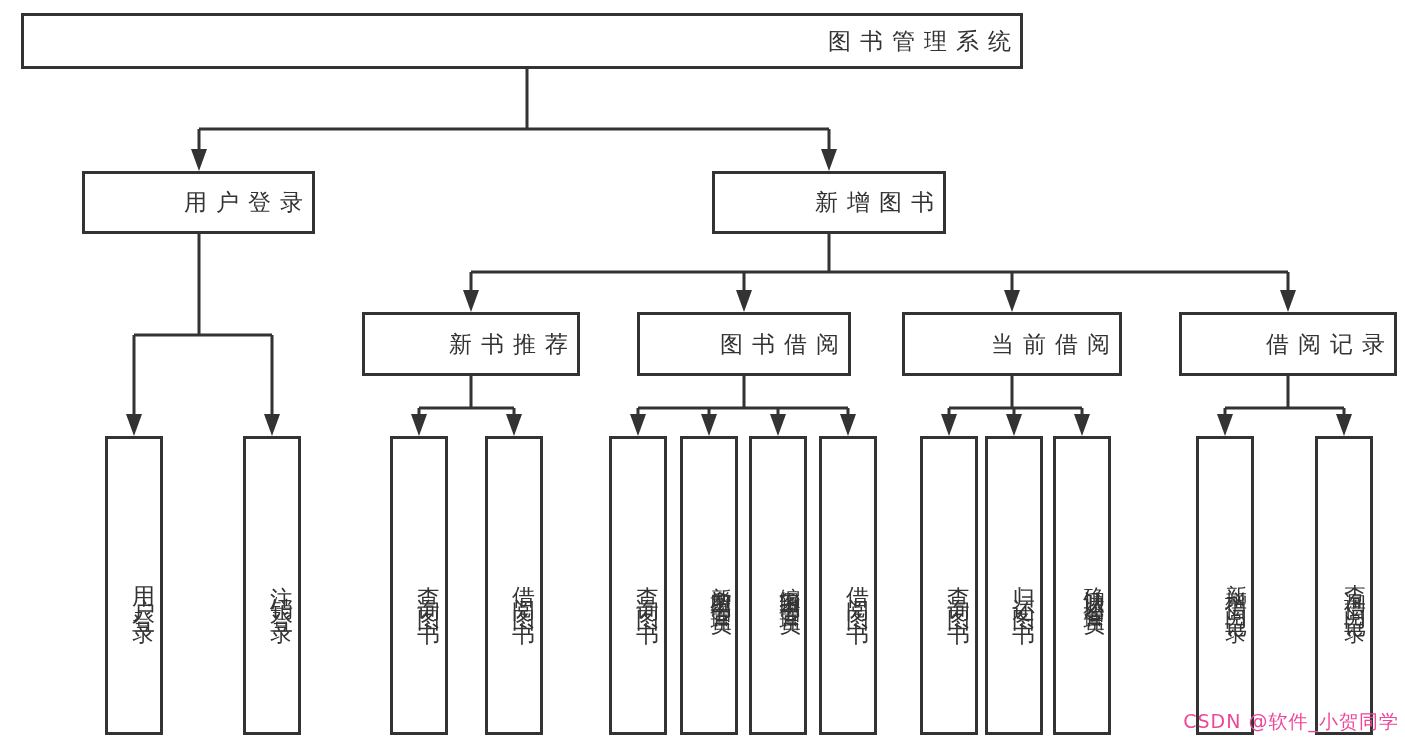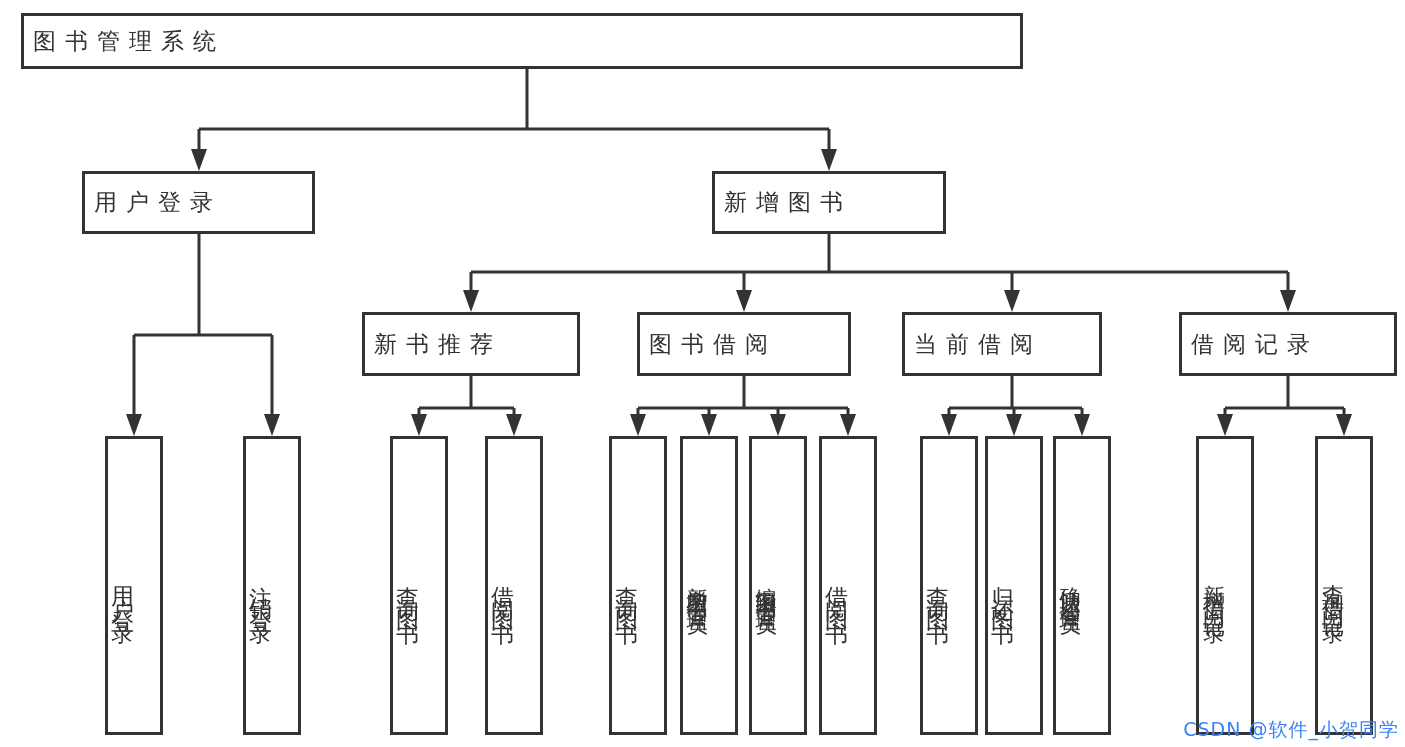--- a/index.html
+++ b/index.html
@@ -12,43 +12,43 @@
     font-family: "DejaVu Sans", "Liberation Sans", sans-serif;
   }
   .wires { position: absolute; left: 0; top: 0; width: 1405px; height: 747px; }
   .node {
     position: absolute;
     background: #ffffff;
     border: 3px solid #333333;
     box-sizing: border-box;
     display: flex;
     align-items: center;
-    justify-content: flex-start;
+    justify-content: flex-end;
     color: #333333;
   }
   .h-node span {
     font-size: 23px;
     letter-spacing: 9px;
     padding-left: 9px;
     white-space: nowrap;
   }
   .v-node span {
     writing-mode: vertical-rl;
     text-orientation: mixed;
     white-space: nowrap;
   }
   .t4 span { font-size: 23px; letter-spacing: 12px; padding-top: 12px; }
   .t6 span { font-size: 22px; letter-spacing: 8px;  padding-top: 8px; }
   .t9 span { font-size: 21px; letter-spacing: 4px;  padding-top: 4px; }
   .watermark {
     position: absolute;
     right: 6px;
-    bottom: 4px;
+    bottom: 12px;
     font-size: 19px;
-    color: #3b82f6;
+    color: #ec4899;
     letter-spacing: 1px;
     z-index: 5;
     background: transparent;
   }
 </style>
 </head>
 <body>
 
 <div class="canvas">
 
@@ -105,21 +105,21 @@
   <div class="node h-node" style="left:712px;top:171px;width:234px;height:63px">
     <span>新增图书</span>
   </div>
 
   <div class="node h-node" style="left:637px;top:312px;width:214px;height:64px">
     <span>图书借阅</span>
   </div>
   <div class="node h-node" style="left:362px;top:312px;width:218px;height:64px">
     <span>新书推荐</span>
   </div>
-  <div class="node h-node" style="left:902px;top:312px;width:200px;height:64px">
+  <div class="node h-node" style="left:902px;top:312px;width:220px;height:64px">
     <span>当前借阅</span>
   </div>
   <div class="node h-node" style="left:1179px;top:312px;width:218px;height:64px">
     <span>借阅记录</span>
   </div>
 
   <div class="node v-node t4" style="left:105px;top:436px;width:58px;height:299px">
     <span>用户登录</span>
   </div>
   <div class="node v-node t4" style="left:243px;top:436px;width:58px;height:299px">

